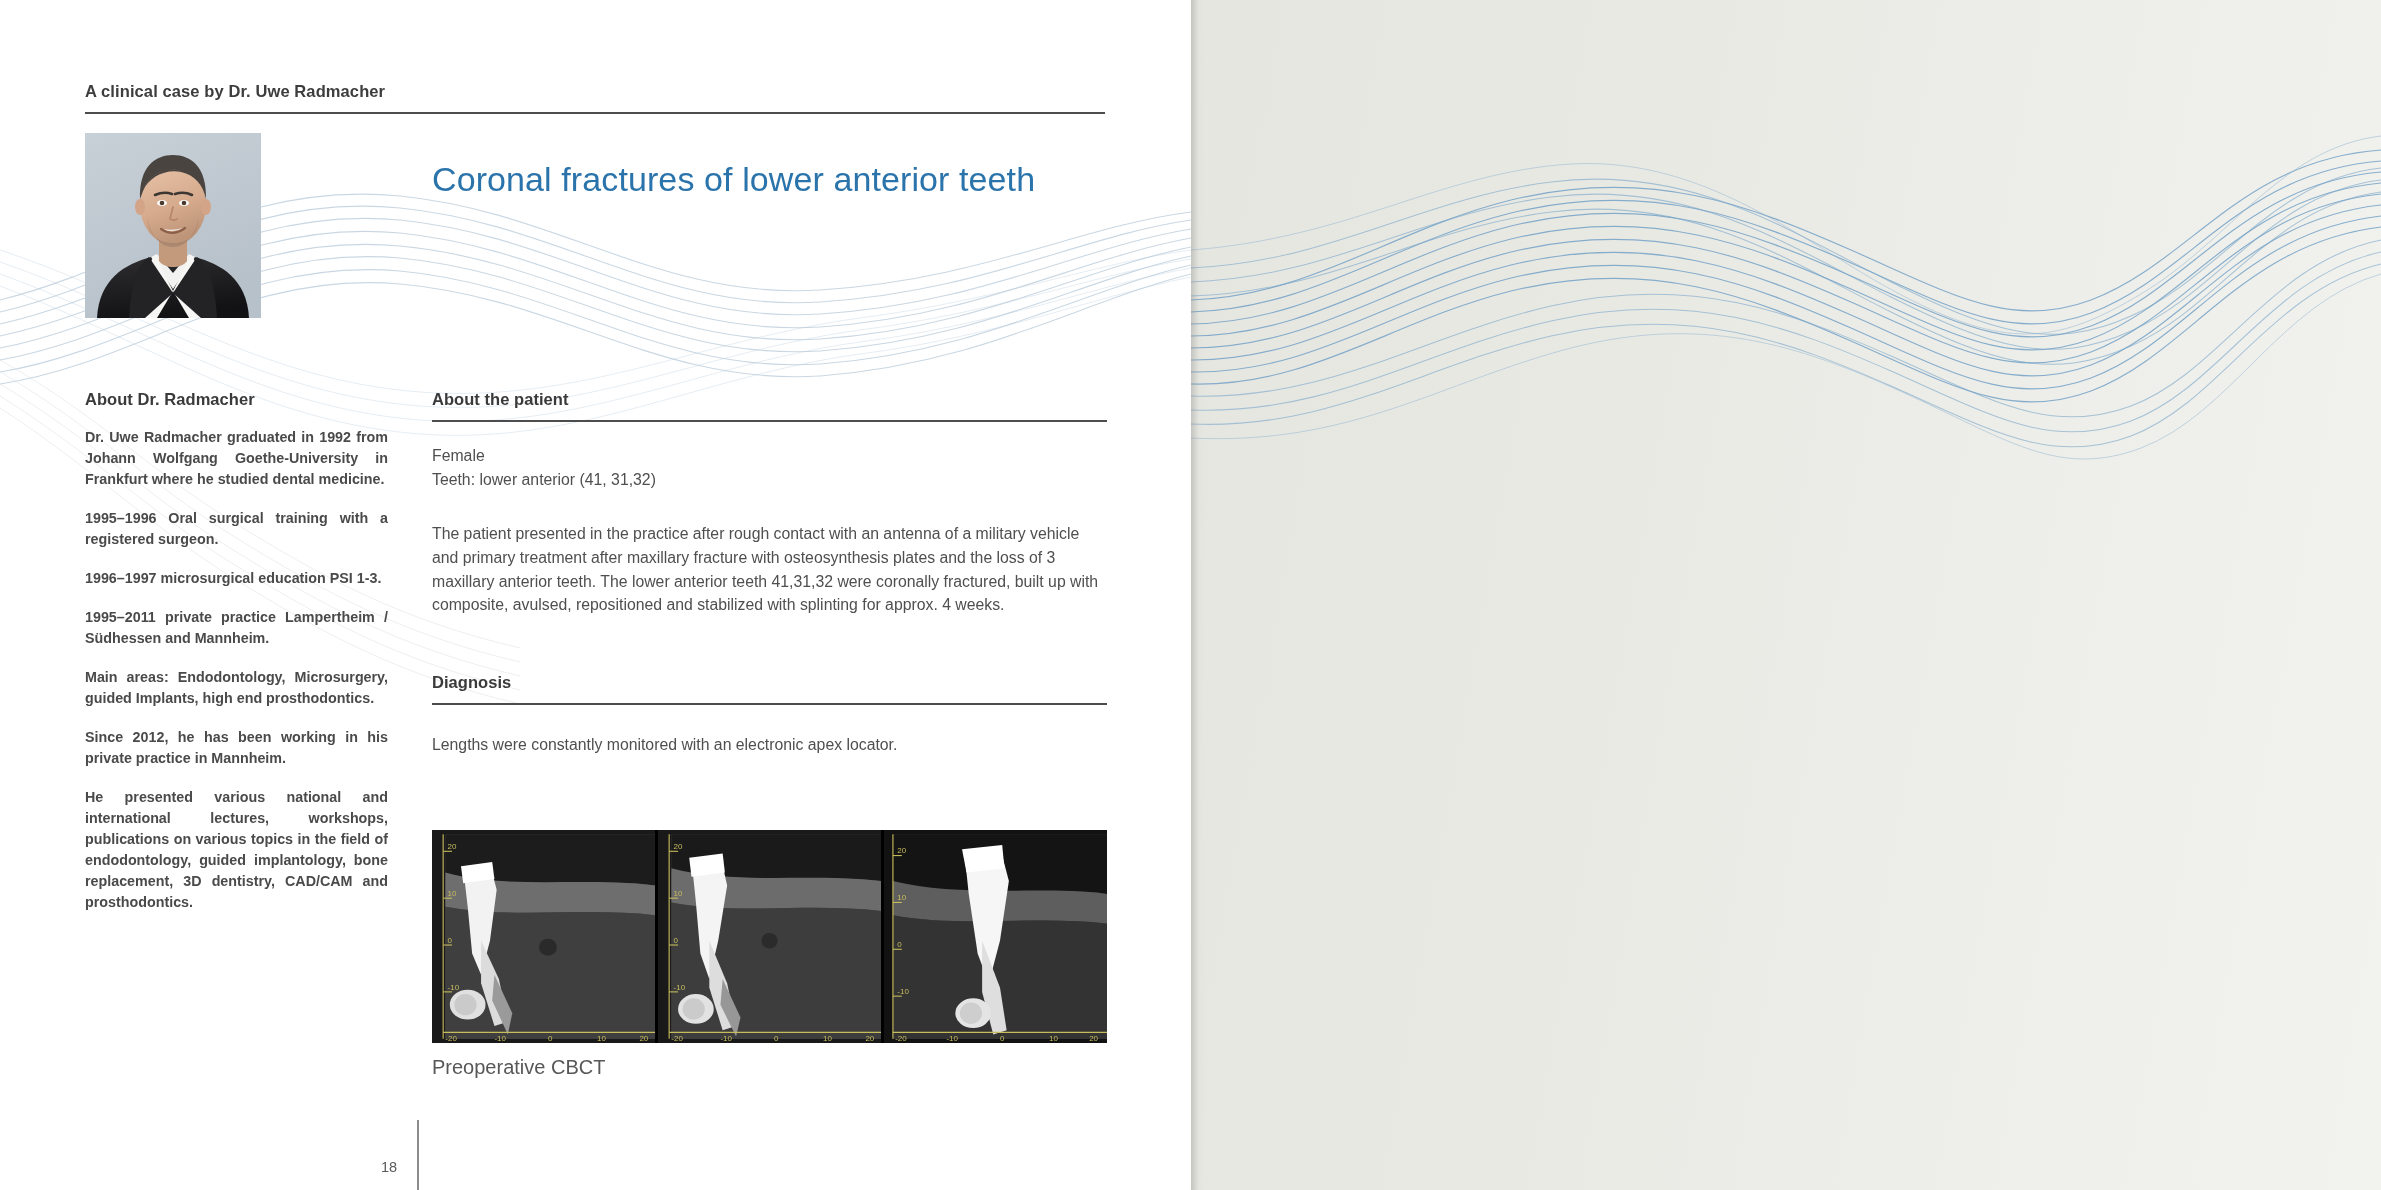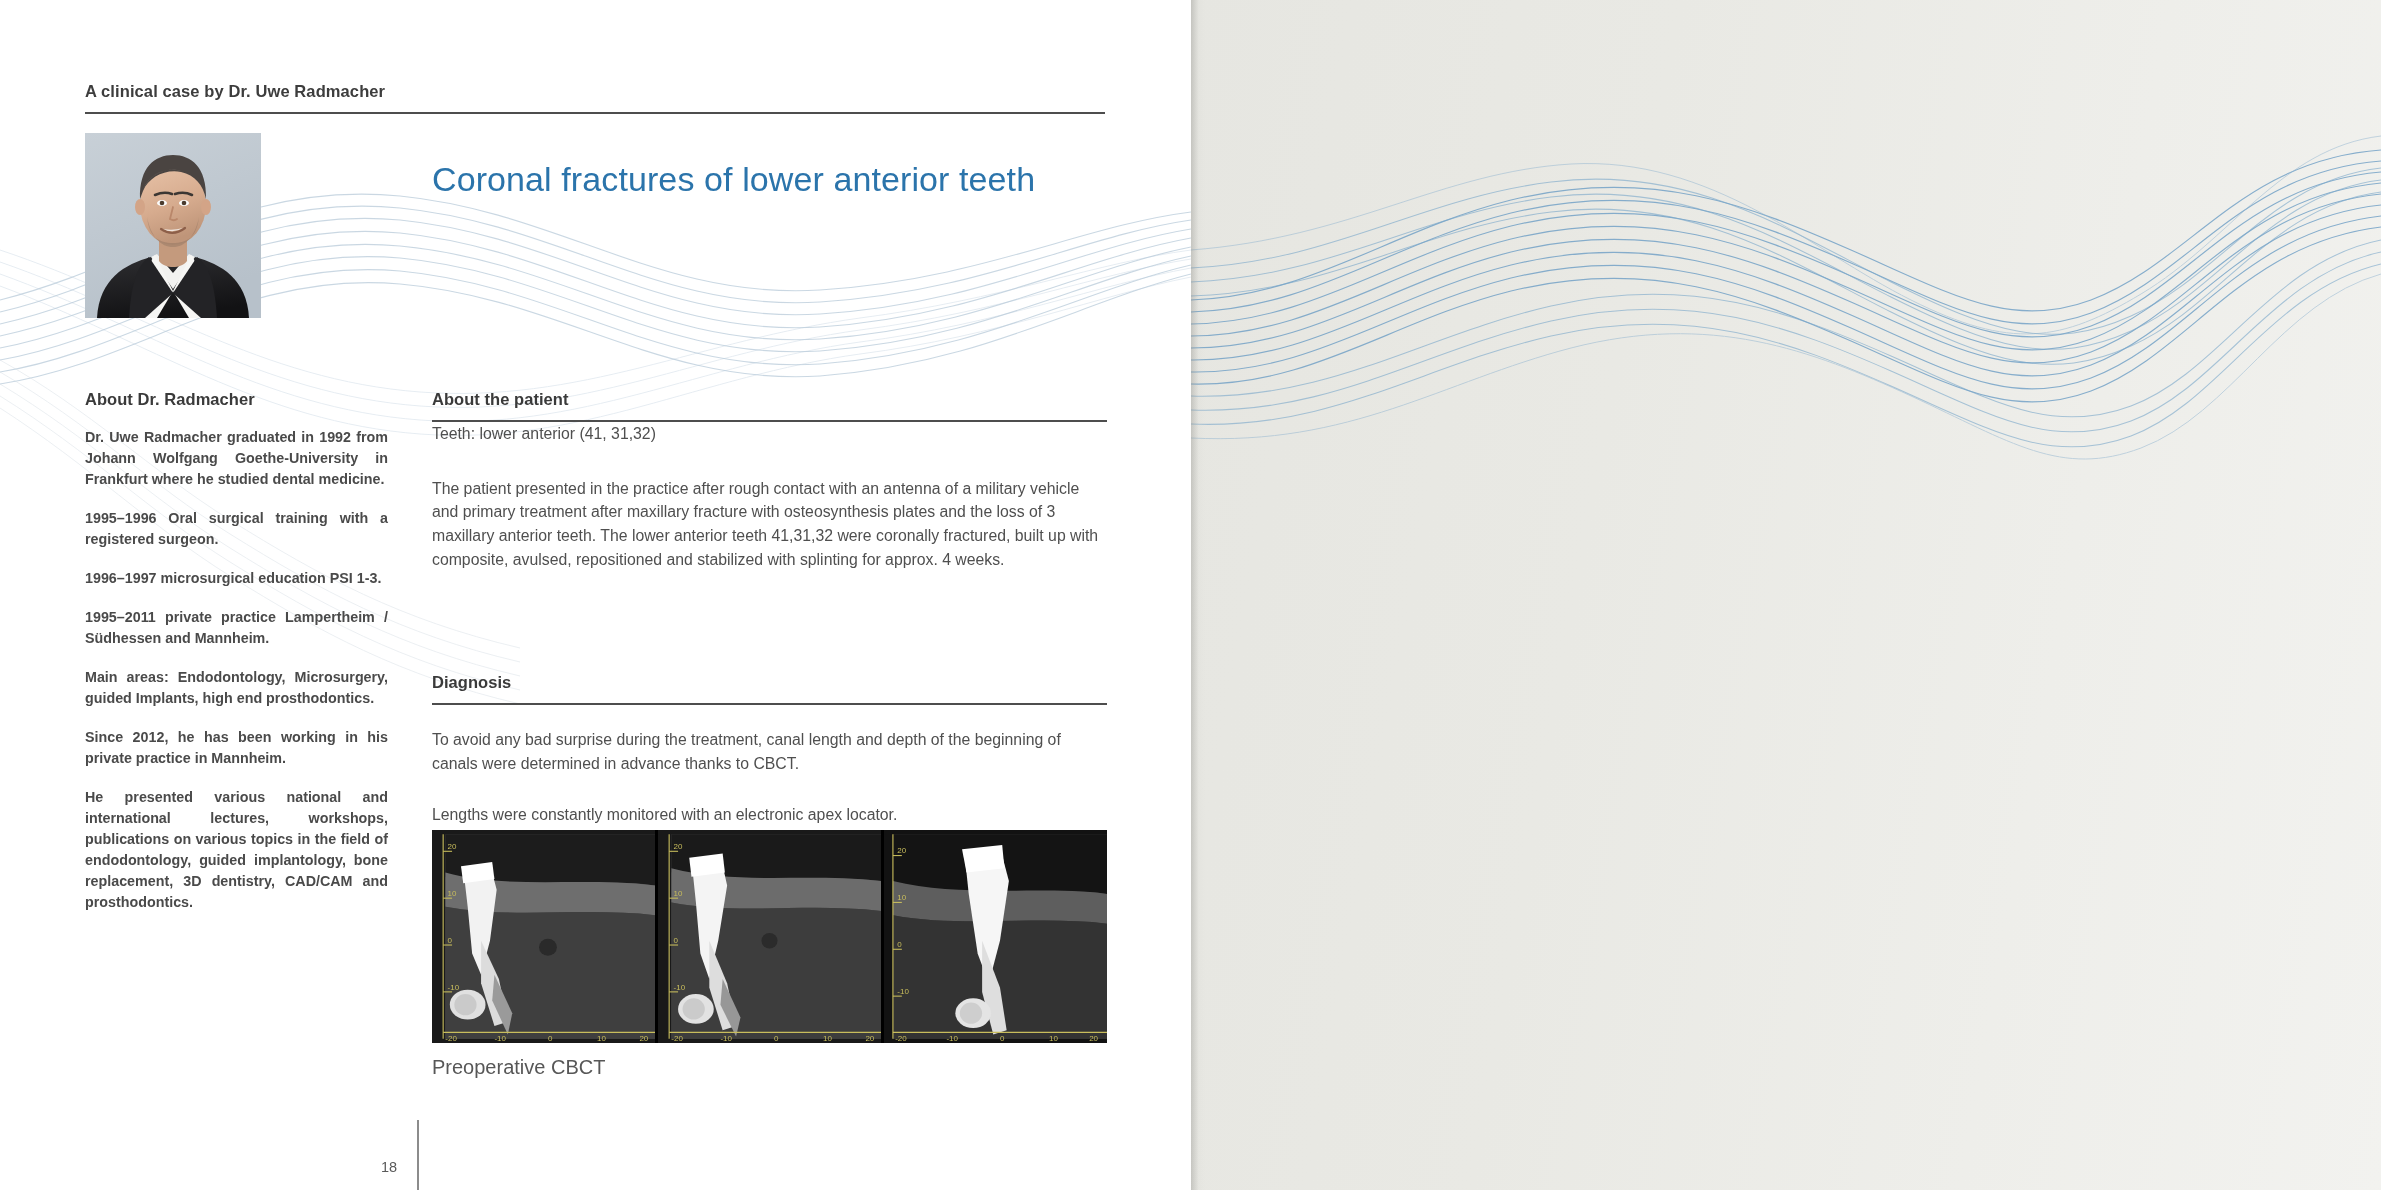--- a/index.html
+++ b/index.html
@@ -289,28 +289,28 @@
       <div class="bio-p">1996–1997 microsurgical education PSI 1-3.</div>
       <div class="bio-p">1995–2011 private practice Lampertheim / Südhessen and Mannheim.</div>
       <div class="bio-p">Main areas: Endodontology, Microsurgery, guided Implants, high end prosthodontics.</div>
       <div class="bio-p">Since 2012, he has been working in his private practice in Mannheim.</div>
       <div class="bio-p">He presented various national and international lectures, workshops, publications on various topics in the field of endodontology, guided implantology, bone replacement, 3D dentistry, CAD/CAM and prosthodontics.</div>
     </div>
 
     <div class="col-patient">
       <div class="sec-head">About the patient</div>
       <div class="sec-rule"></div>
+      <div class="body-p patient-meta">Female</div>
       <div class="body-p">Teeth: lower anterior (41, 31,32)</div>
       <div class="body-p patient-body">The patient presented in the practice after rough contact with an antenna of a military vehicle and primary treatment after maxillary fracture with osteosynthesis plates and the loss of 3 maxillary anterior teeth. The lower anterior teeth 41,31,32 were coronally fractured, built up with composite, avulsed, repositioned and stabilized with splinting for approx. 4 weeks.</div>
     </div>
 
     <div class="col-diagnosis">
       <div class="sec-head">Diagnosis</div>
       <div class="sec-rule"></div>
-      <div class="body-p diag-body">To avoid any bad surprise during the treatment, canal length and depth of the beginning of canals were determined in advance thanks to CBCT.</div>
       <div class="body-p diag-body2">Lengths were constantly monitored with an electronic apex locator.</div>
     </div>
 
     <div class="cbct-strip cbct-left">
       <div class="cbct-pane">
         <svg viewBox="0 0 100 100" preserveAspectRatio="none" aria-hidden="true">
           <rect width="100" height="100" fill="#191919"></rect>
           <rect x="6" y="2" width="94" height="96" fill="#4c4c4c"></rect>
           <path d="M6,2 L100,2 L100,26 C70,22 40,30 6,22 Z" fill="#1c1c1c"></path>
           <path d="M6,20 C34,28 66,22 100,26 L100,40 C68,36 36,42 6,36 Z" fill="#6e6e6e"></path>

